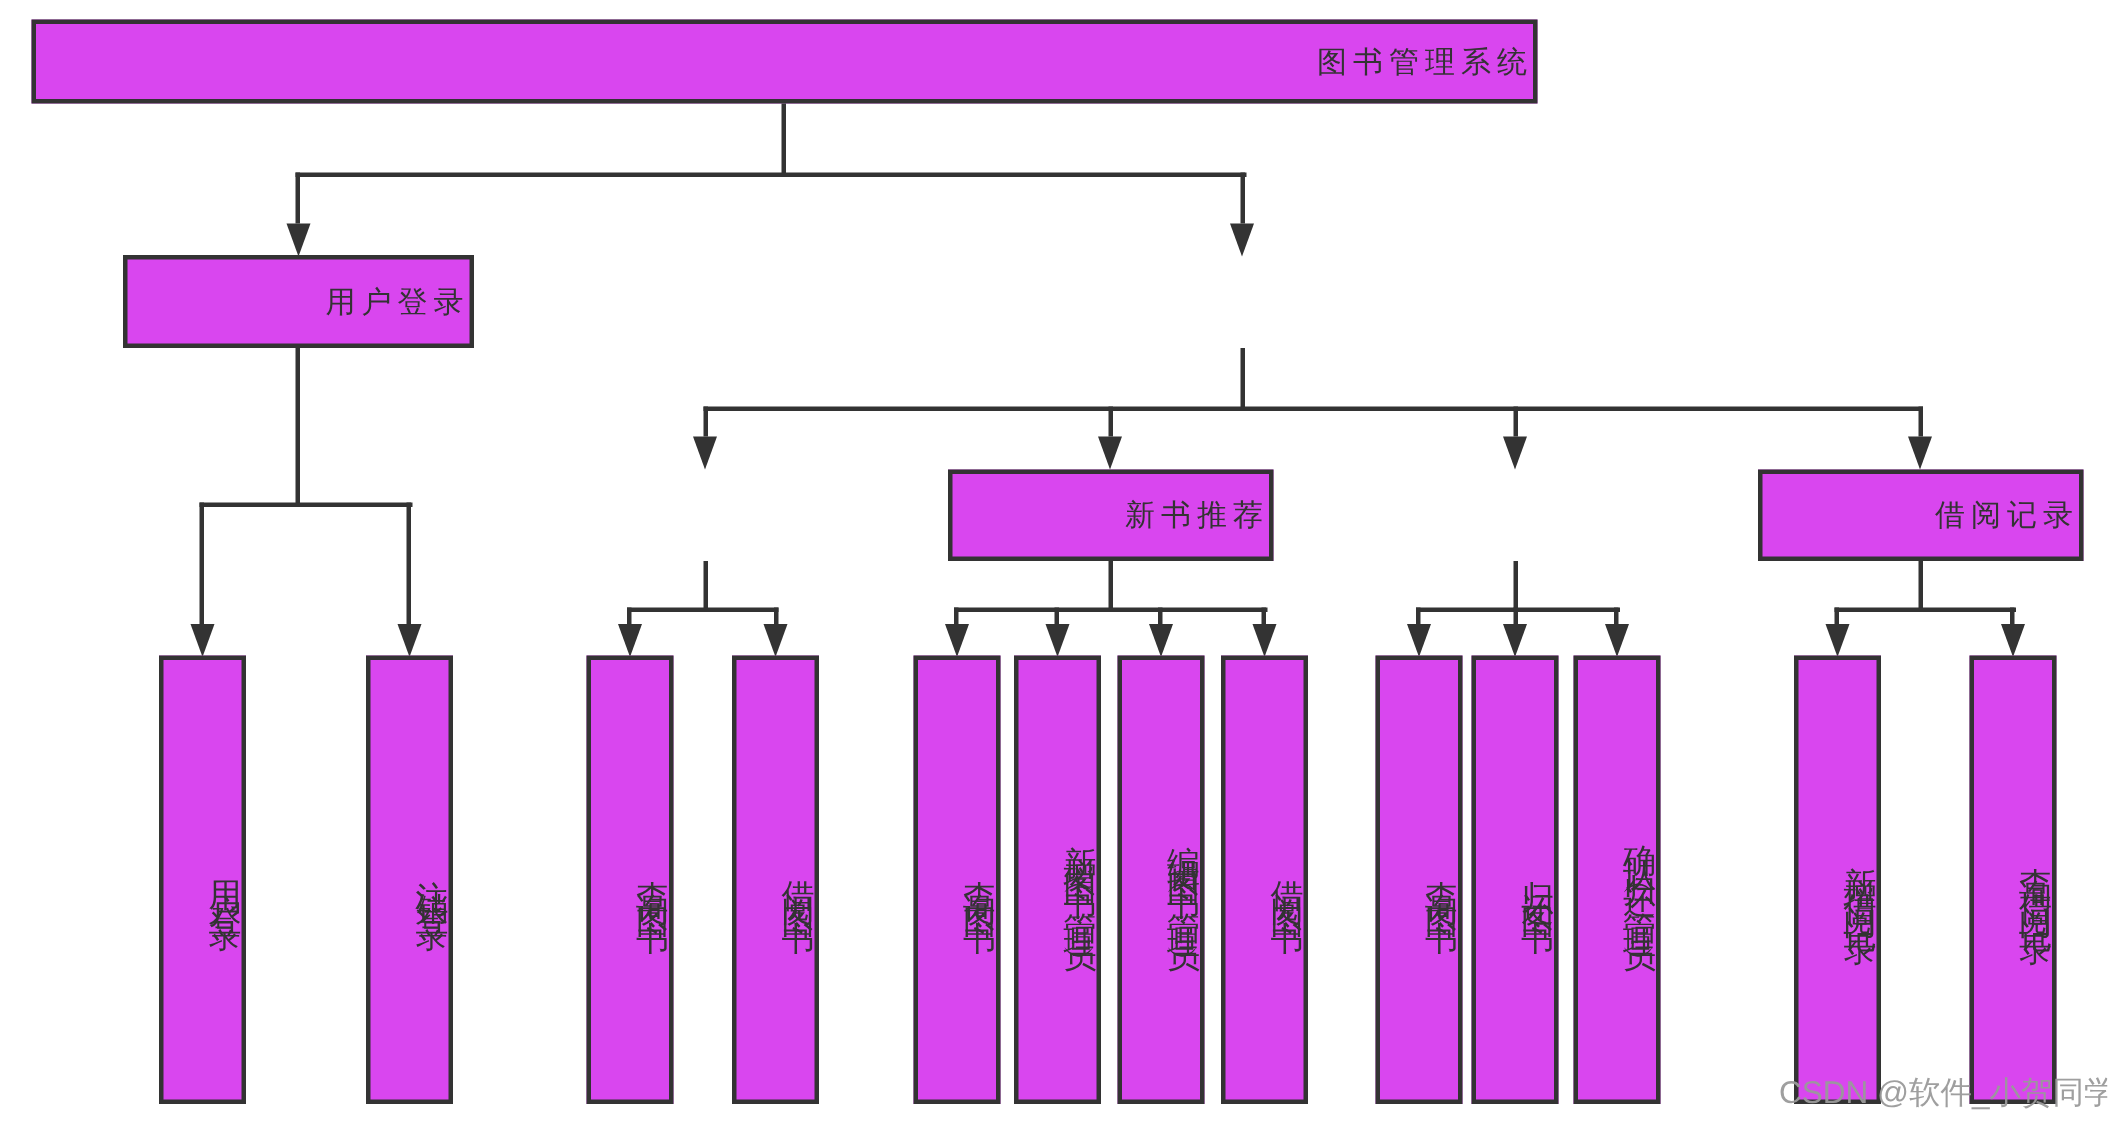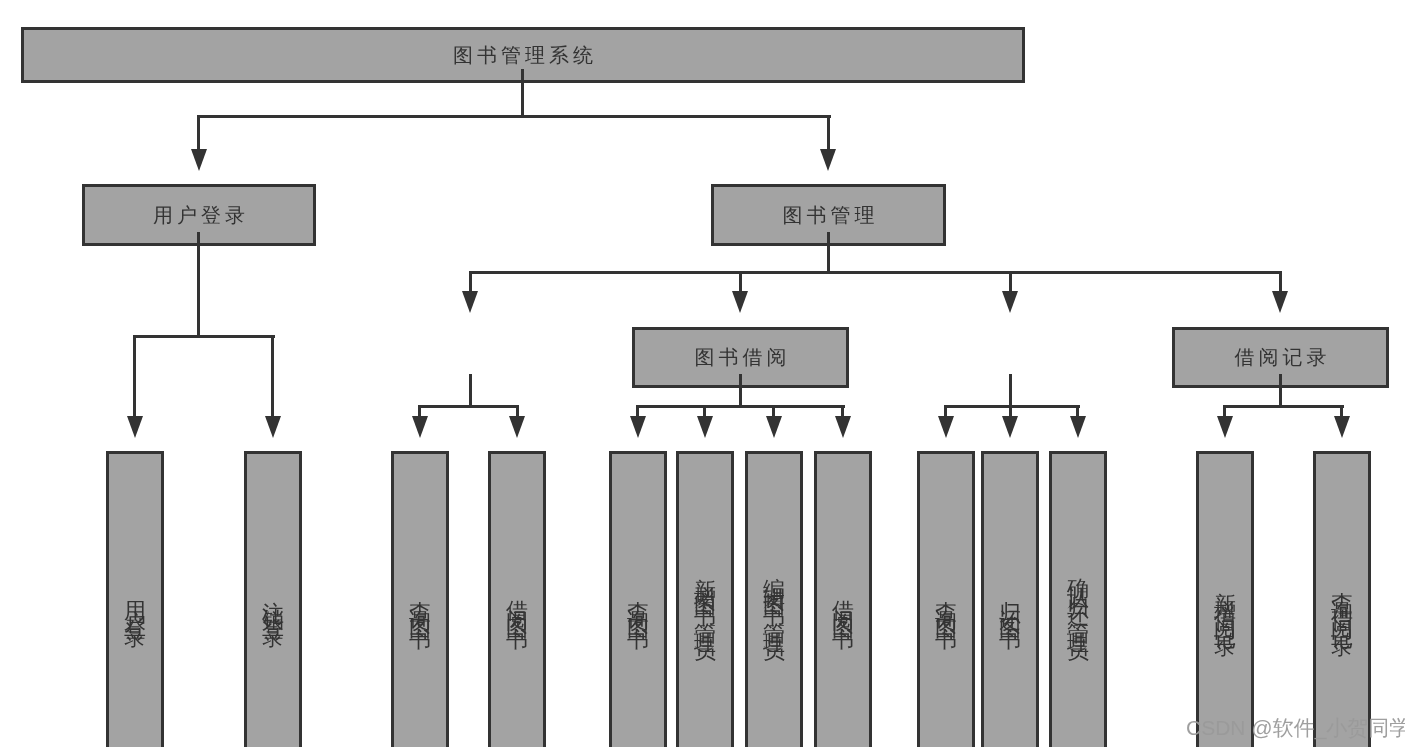--- a/index.html
+++ b/index.html
@@ -7,26 +7,25 @@
     position:relative;
     width:1405px;height:747px;
     background:#ffffff;
     font-family:"Liberation Sans","DejaVu Sans",sans-serif;
     overflow:hidden;
   }
   .box{
     position:absolute;
     box-sizing:border-box;
     border:3px solid #333333;
-    background:#a3a3a3;
+    background:#d946ef;
     display:flex;
     align-items:center;
-    justify-content:center;
+    justify-content:flex-end;
     color:#333333;
-    margin-top:14px;
   }
   .hlabel{
     font-size:20px;
     letter-spacing:4px;
     text-indent:4px;
     white-space:nowrap;
     color:#333333;
   }
   .leaf{
     top:437px;
@@ -71,44 +70,41 @@
   <div class="lv" style="left:521px;top:69px;height:49px"></div>
   <div class="lh" style="left:197px;top:115px;width:634px"></div>
   <div class="lv" style="left:197px;top:115px;height:34px"></div>
   <div class="arr" style="left:191px;top:149px"></div>
   <div class="lv" style="left:827px;top:115px;height:34px"></div>
   <div class="arr" style="left:820px;top:149px"></div>
 
   <div class="box" style="left:82px;top:170px;width:234px;height:62px">
     <span class="hlabel">用户登录</span>
   </div>
-  <div class="box" style="left:711px;top:170px;width:235px;height:62px">
-    <span class="hlabel">图书管理</span>
-  </div>
 
   <div class="lv" style="left:197px;top:232px;height:106px"></div>
   <div class="lh" style="left:133px;top:335px;width:142px"></div>
   <div class="lv" style="left:133px;top:335px;height:81px"></div>
   <div class="arr" style="left:127px;top:416px"></div>
   <div class="lv" style="left:271px;top:335px;height:81px"></div>
   <div class="arr" style="left:265px;top:416px"></div>
 
   <div class="lv" style="left:827px;top:232px;height:42px"></div>
   <div class="lh" style="left:469px;top:271px;width:813px"></div>
   <div class="lv" style="left:469px;top:271px;height:20px"></div>
   <div class="arr" style="left:462px;top:291px"></div>
   <div class="lv" style="left:739px;top:271px;height:20px"></div>
   <div class="arr" style="left:732px;top:291px"></div>
   <div class="lv" style="left:1009px;top:271px;height:20px"></div>
   <div class="arr" style="left:1002px;top:291px"></div>
   <div class="lv" style="left:1279px;top:271px;height:20px"></div>
   <div class="arr" style="left:1272px;top:291px"></div>
 
   <div class="box" style="left:632px;top:313px;width:217px;height:61px">
-    <span class="hlabel">图书借阅</span>
+    <span class="hlabel">新书推荐</span>
   </div>
   <div class="box" style="left:1172px;top:313px;width:217px;height:61px">
     <span class="hlabel">借阅记录</span>
   </div>
 
   <div class="lv" style="left:469px;top:374px;height:34px"></div>
   <div class="lh" style="left:418px;top:405px;width:101px"></div>
   <div class="lv" style="left:418px;top:405px;height:11px"></div>
   <div class="arr" style="left:412px;top:416px"></div>
   <div class="lv" style="left:516px;top:405px;height:11px"></div>

